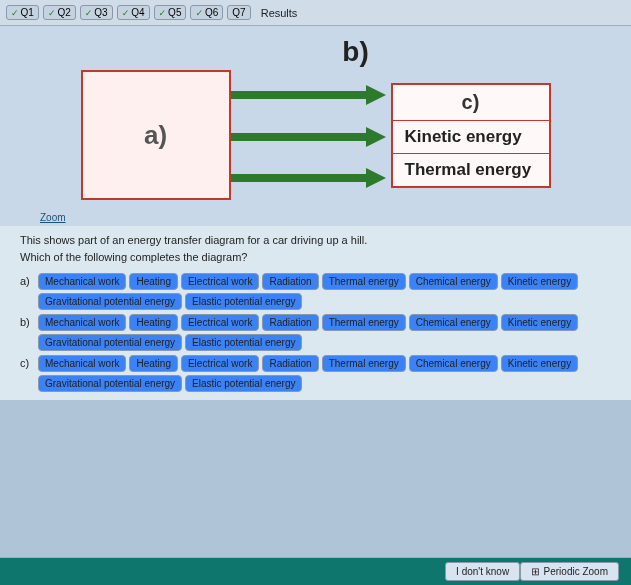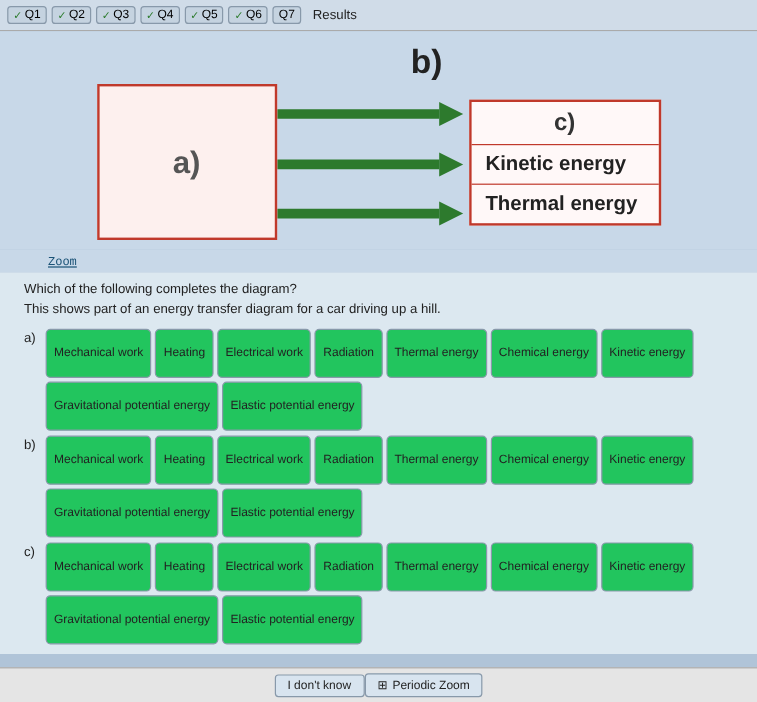--- a/index.html
+++ b/index.html
@@ -101,21 +101,20 @@
       text-align: left;
     }
 
     
     .zoom-link {
       font-size: 10px;
       color: #1a5276;
       text-decoration: underline;
       cursor: pointer;
       margin: 4px 20px;
-      font-family: Liberation Mono, monospace;
     }
 
     
     .question-area {
       background: #dce8f0;
       padding: 6px 20px 4px 20px;
     }
 
     .question-text {
       font-size: 11px;
@@ -141,33 +140,33 @@
     .options-grid {
       display: flex;
       flex-wrap: wrap;
       gap: 3px;
       flex: 1;
     }
 
     .option-btn {
       border: 1px solid #8899aa;
       border-radius: 4px;
-      background: #22c55e;
-      padding: 14px 6px;
+      background: #3b82f6;
+      padding: 2px 6px;
       font-size: 10px;
       color: #222;
       cursor: pointer;
       white-space: nowrap;
     }
 
     
     .bottom-bar {
-      background: #e5e5e5;
-      display: flex;
-      justify-content: center;
+      background: #0f766e;
+      display: flex;
+      justify-content: flex-end;
       align-items: center;
       padding: 4px 12px;
       border-top: 1px solid #aaa;
       position: absolute;
       bottom: 0;
       left: 0;
       width: 631px;
     }
 
     .bottom-btn {
@@ -254,22 +253,22 @@
     </div>
   </div>
 </div>
 
 <div style="padding: 2px 20px; background:#c8d8e8;">
   <span class="zoom-link">Zoom</span>
 </div>
 
 <div class="question-area">
   <div class="question-text">
+    <div>This shows part of an energy transfer diagram for a car driving up a hill.</div>
     <div>Which of the following completes the diagram?</div>
-    <div>This shows part of an energy transfer diagram for a car driving up a hill.</div>
   </div>
 
   <div class="question-row">
     <span class="row-label">a)</span>
     <div class="options-grid">
       <button class="option-btn">Mechanical work</button>
       <button class="option-btn">Heating</button>
       <button class="option-btn">Electrical work</button>
       <button class="option-btn">Radiation</button>
       <button class="option-btn">Thermal energy</button>

